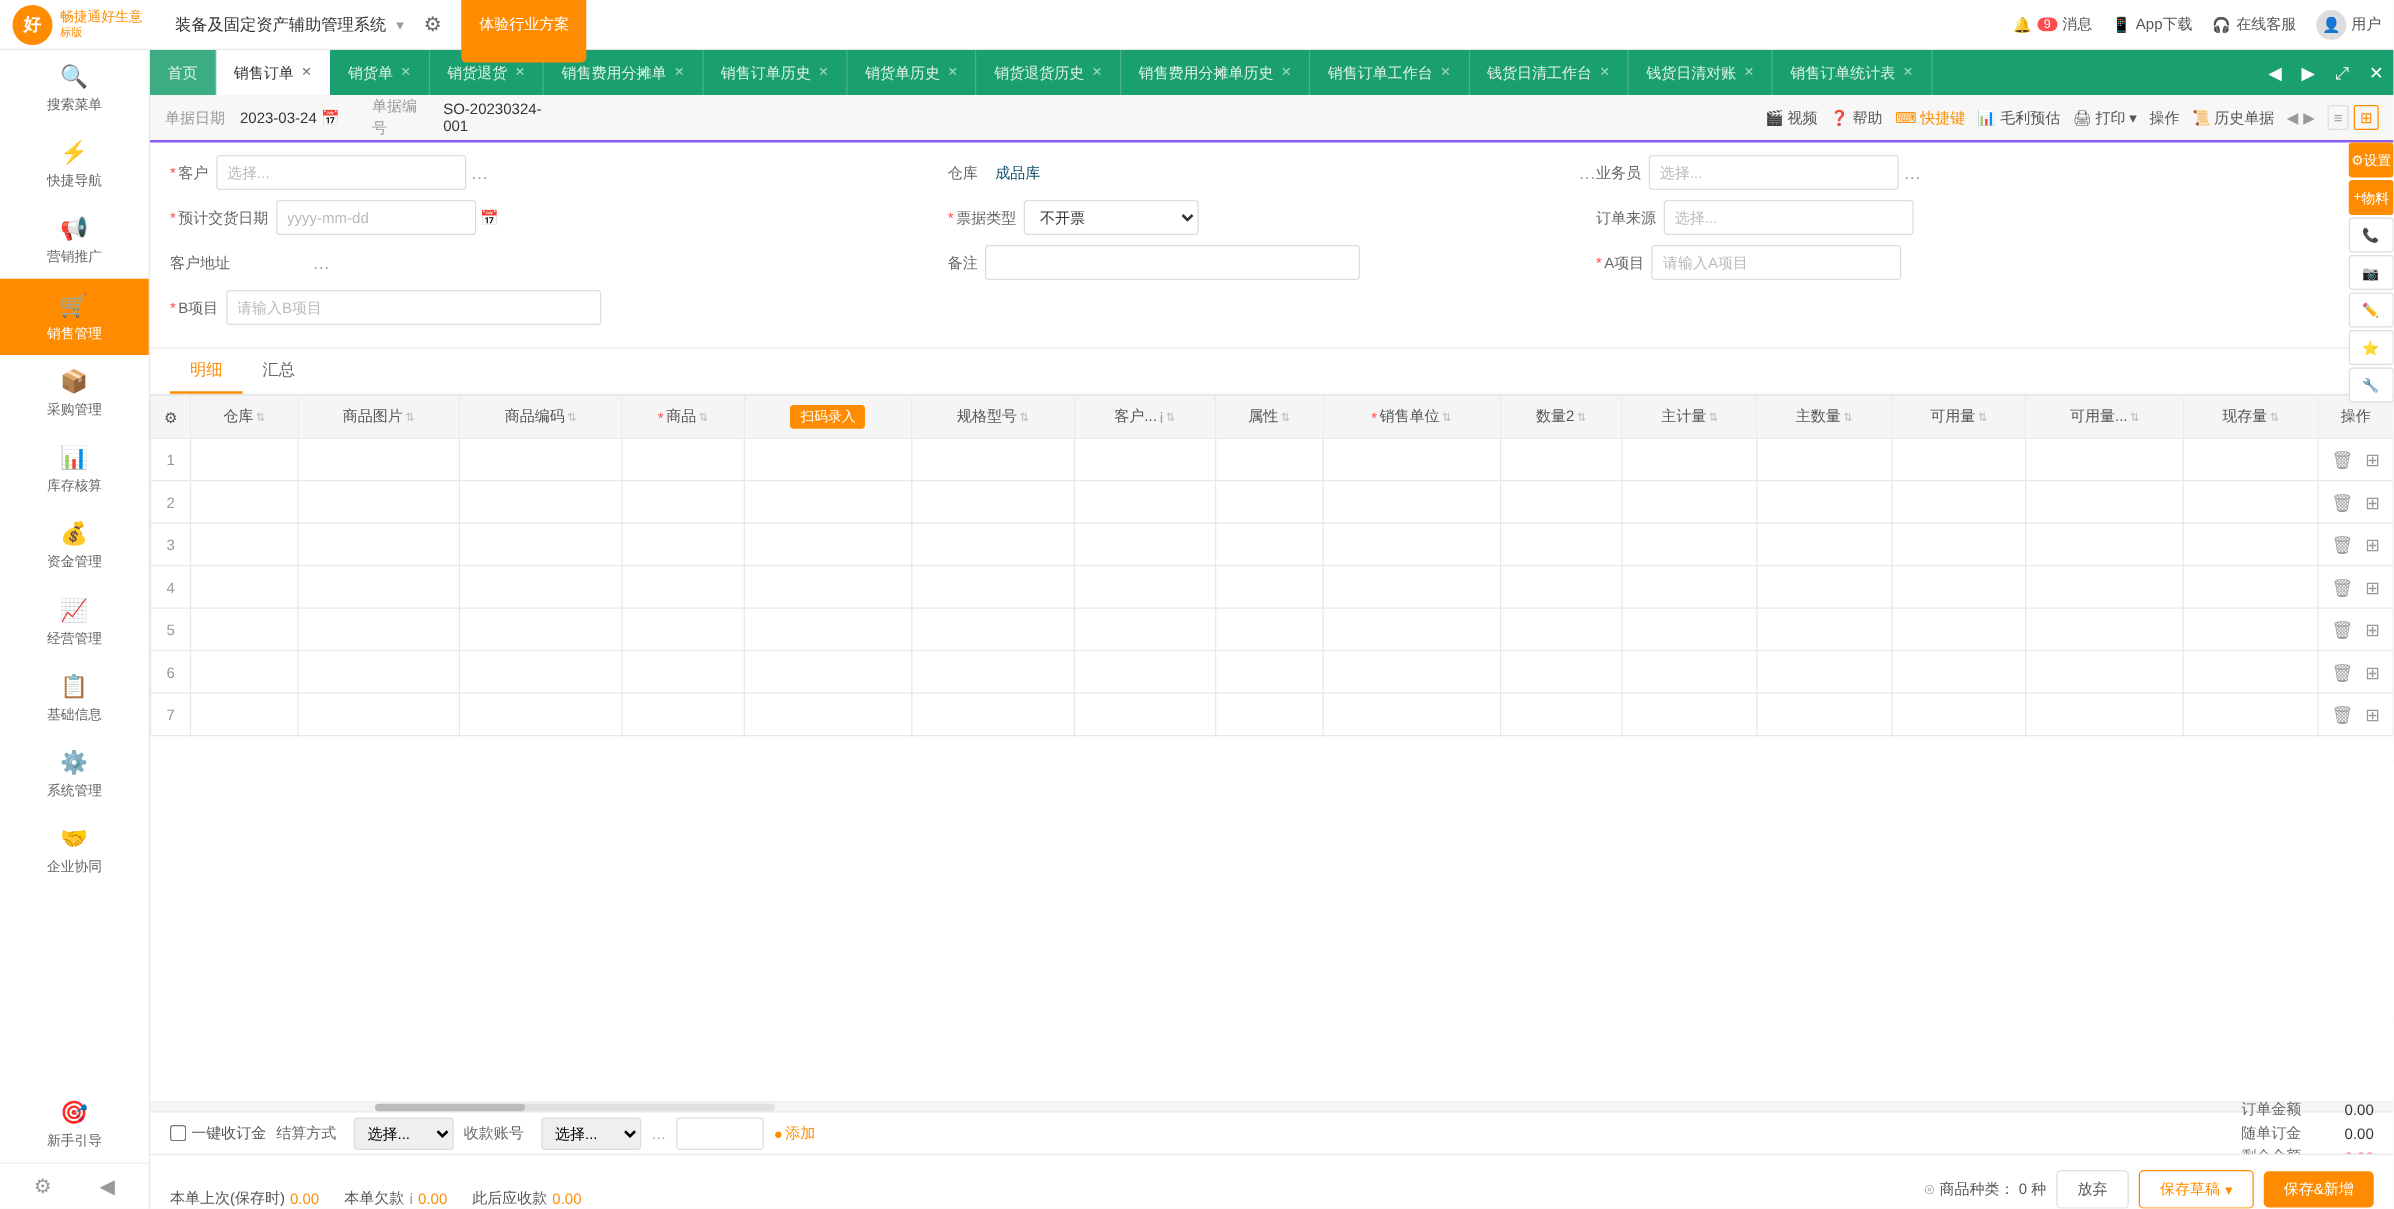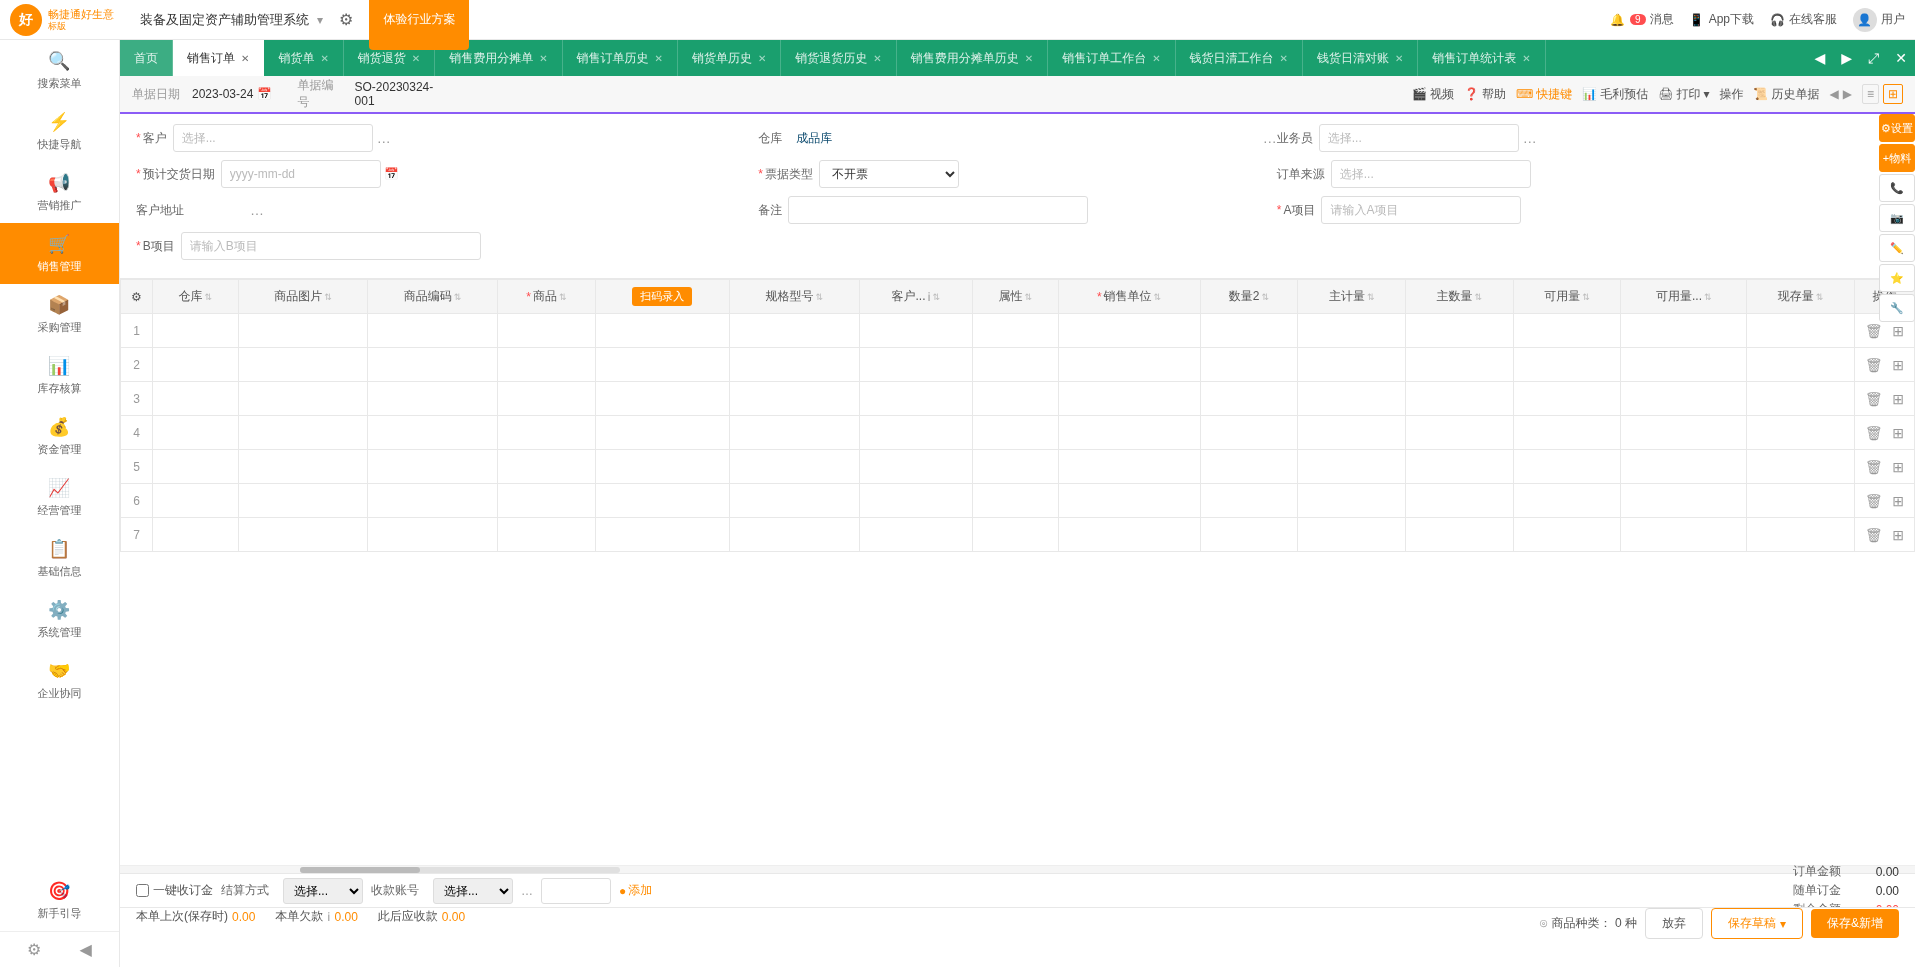--- a/index.html
+++ b/index.html
@@ -103,21 +103,21 @@
     .checkbox-label { display: flex; align-items: center; gap: 4px; font-size: 12px; color: #555; cursor: pointer; }
     .pay-select { height: 26px; border: 1px solid #ddd; border-radius: 3px; padding: 0 6px; font-size: 12px; min-width: 80px; }
     .pay-input { height: 26px; border: 1px solid #ddd; border-radius: 3px; padding: 0 6px; font-size: 12px; width: 70px; text-align: right; }
     .add-btn { color: #ff8c00; cursor: pointer; display: flex; align-items: center; gap: 2px; font-size: 12px; }
     .order-summary { margin-left: auto; display: flex; flex-direction: column; gap: 2px; align-items: flex-end; }
     .order-sum-row { display: flex; gap: 8px; align-items: center; font-size: 12px; }
     .order-sum-label { color: #666; }
     .order-sum-val { color: #333; min-width: 50px; text-align: right; }
 
     
-    .footer-btns { height: 60px; background: #fff; border-top: 1px solid #e8e8e8; display: flex; align-items: flex-start; padding: 0 16px; flex-shrink: 0; }
+    .footer-btns { height: 44px; background: #fff; border-top: 1px solid #e8e8e8; display: flex; align-items: flex-end; padding: 0 16px; flex-shrink: 0; }
     .footer-info { display: flex; gap: 20px; font-size: 12px; color: #555; }
     .footer-right { margin-left: auto; display: flex; align-items: center; gap: 8px; }
     .btn-white { background: #fff; border: 1px solid #ddd; border-radius: 4px; padding: 6px 16px; font-size: 12px; cursor: pointer; color: #555; }
     .btn-save-draft { background: #fff; border: 1px solid #ff8c00; border-radius: 4px; padding: 6px 16px; font-size: 12px; cursor: pointer; color: #ff8c00; display: flex; align-items: center; gap: 4px; }
     .btn-save-new { background: #ff8c00; border: none; border-radius: 4px; padding: 6px 16px; font-size: 12px; cursor: pointer; color: white; }
     
     .warehouse-val { color: #0c4a6e; }
   </style>
 </head>
 <body>
@@ -403,20 +403,24 @@
 
         <div class="form-row">
           <div class="form-field" style="flex:1.2;">
             <span class="required-star">*</span>
             <span class="form-field-label">B项目</span>
             <input class="form-input" style="max-width: 300px;" placeholder="请输入B项目">
           </div>
         </div>
       </div>
 
+      <div class="detail-tabs">
+        <div class="detail-tab active">明细</div>
+        <div class="detail-tab">汇总</div>
+      </div>
 
       <div class="table-container">
         <table>
           <thead>
             <tr>
               <th style="width:32px;">
                 <span>⚙</span>
               </th>
               <th>
                 <span class="th-sort">

